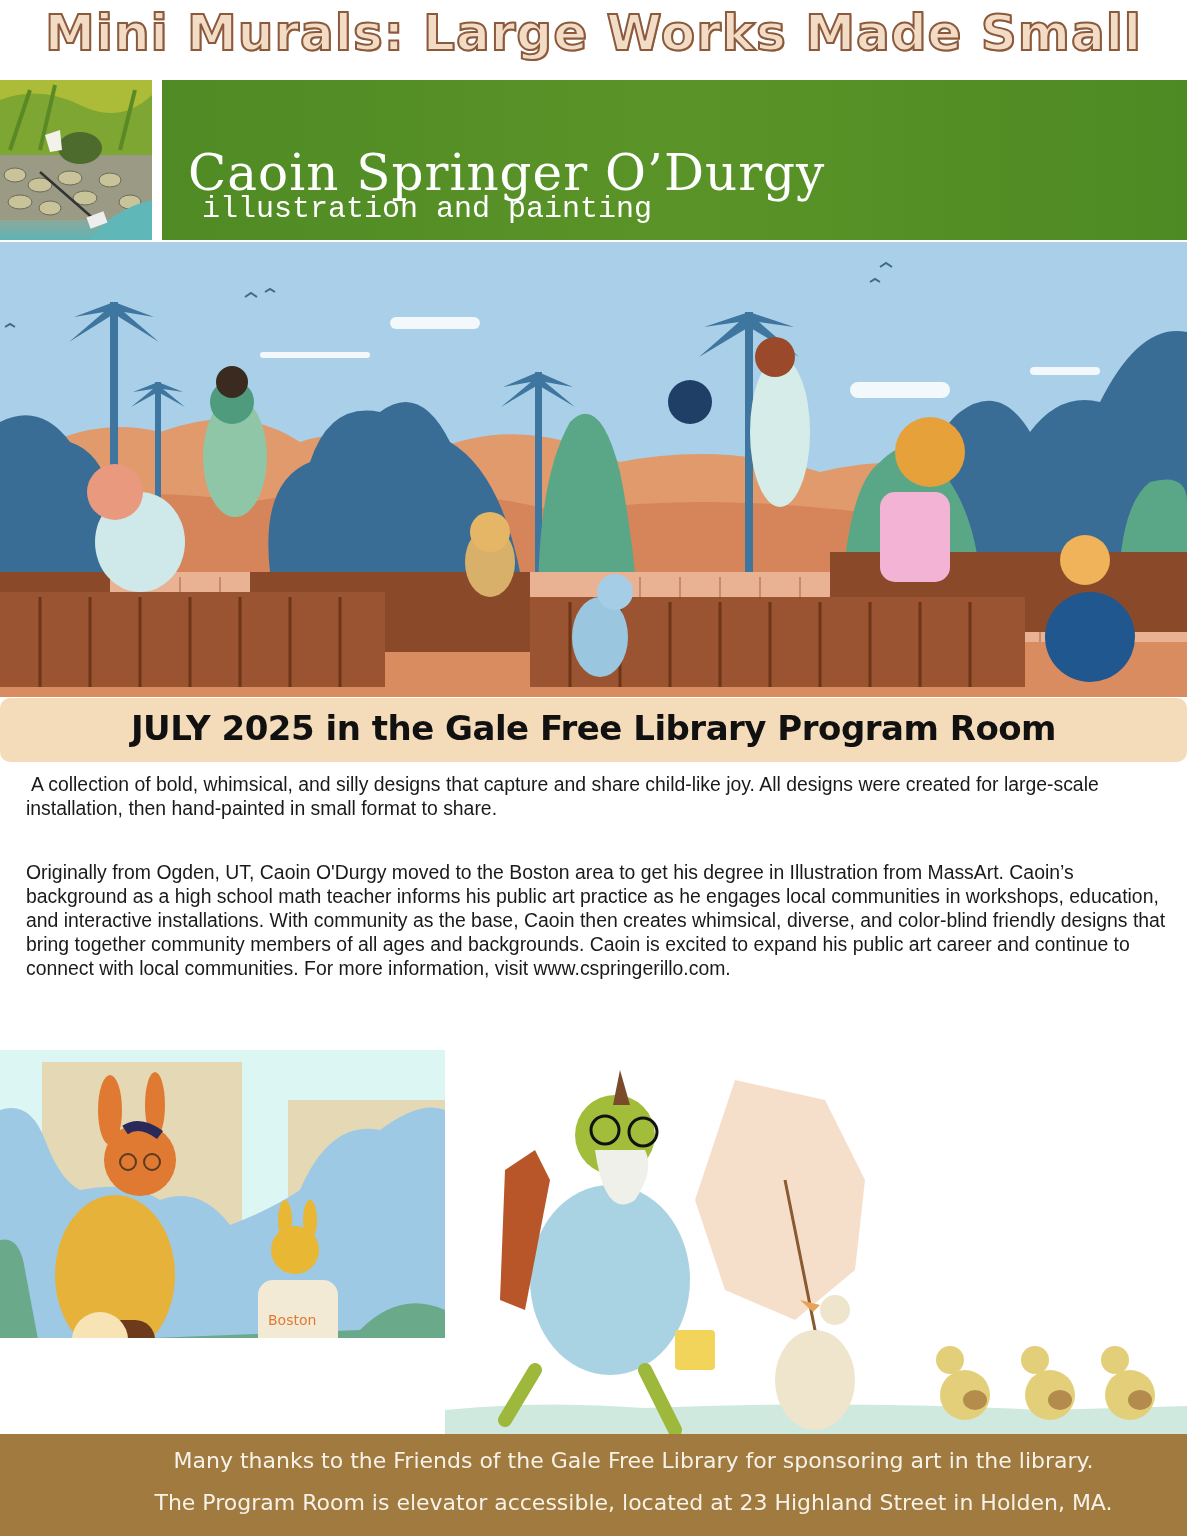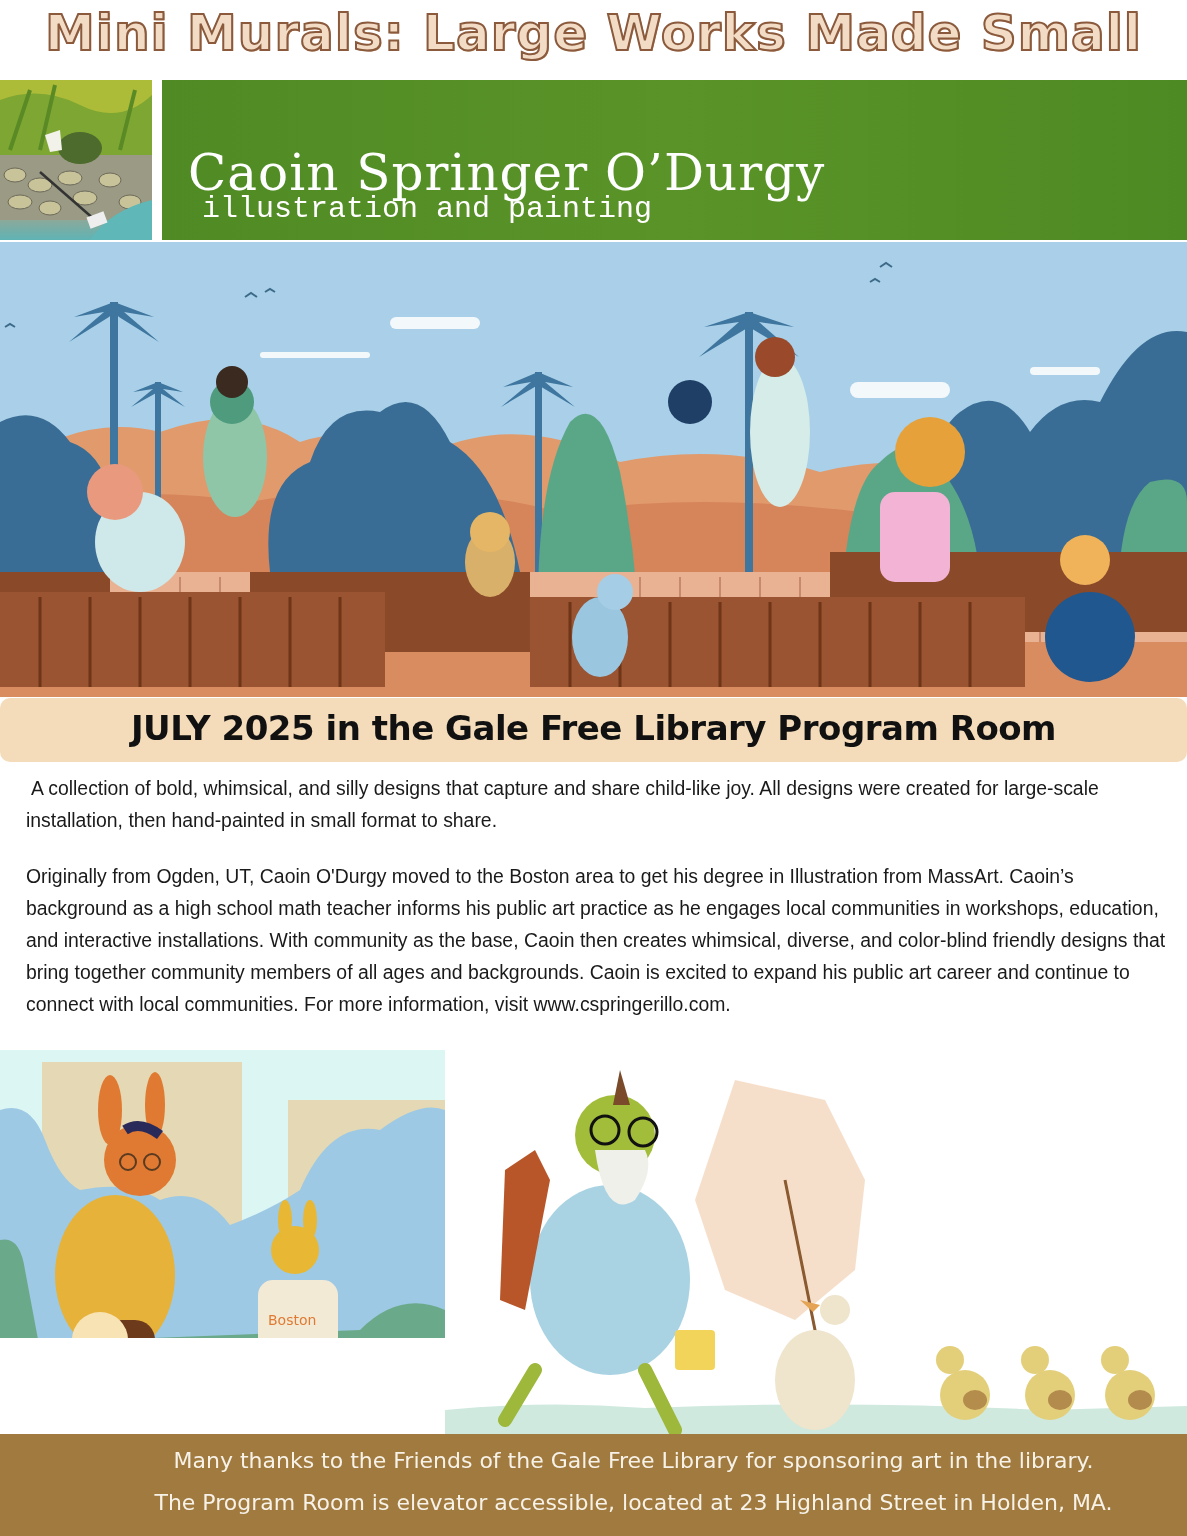--- a/index.html
+++ b/index.html
@@ -27,21 +27,21 @@
 
   
   .mural { position:absolute; left:0; top:242px; width:1187px; height:455px; overflow:hidden; background:#a6cde6; }
 
   
   .date-band { position:absolute; left:0; top:698px; width:1187px; height:64px; background:#f4dcbb;border-radius:10px; }
   .date-text { position:absolute; left:0; top:10px; width:1187px; text-align:center;
      font-family:"DejaVu Sans", sans-serif; font-weight:bold; font-size:34px; color:#111; letter-spacing:-0.5px; }
 
   
-  .body-text { position:absolute; left:26px; width:1140px; font-family:"Liberation Sans", sans-serif; font-size:19.4px; line-height:32px; color:#1a1a1a; }
+  .body-text { position:absolute; left:26px; width:1140px; font-family:"Liberation Sans", sans-serif; font-size:19.4px; line-height:24px; color:#1a1a1a; }
   .para-1 { top:772px; text-indent:5px; }
   .para-2 { top:860px; }
 
   
   .art-left { position:absolute; left:0; top:1050px; width:445px; height:288px; overflow:hidden; background:#d9f4f4; }
   .art-right { position:absolute; left:445px; top:1050px; width:742px; height:384px; overflow:hidden; background:#ffffff; }
 
   
   .footer { position:absolute; left:0; top:1434px; width:1187px; height:102px; background:#a07a3e; }
   .footer-line { position:absolute; left:0; width:1187px; text-align:center; color:#f7f2e8;

